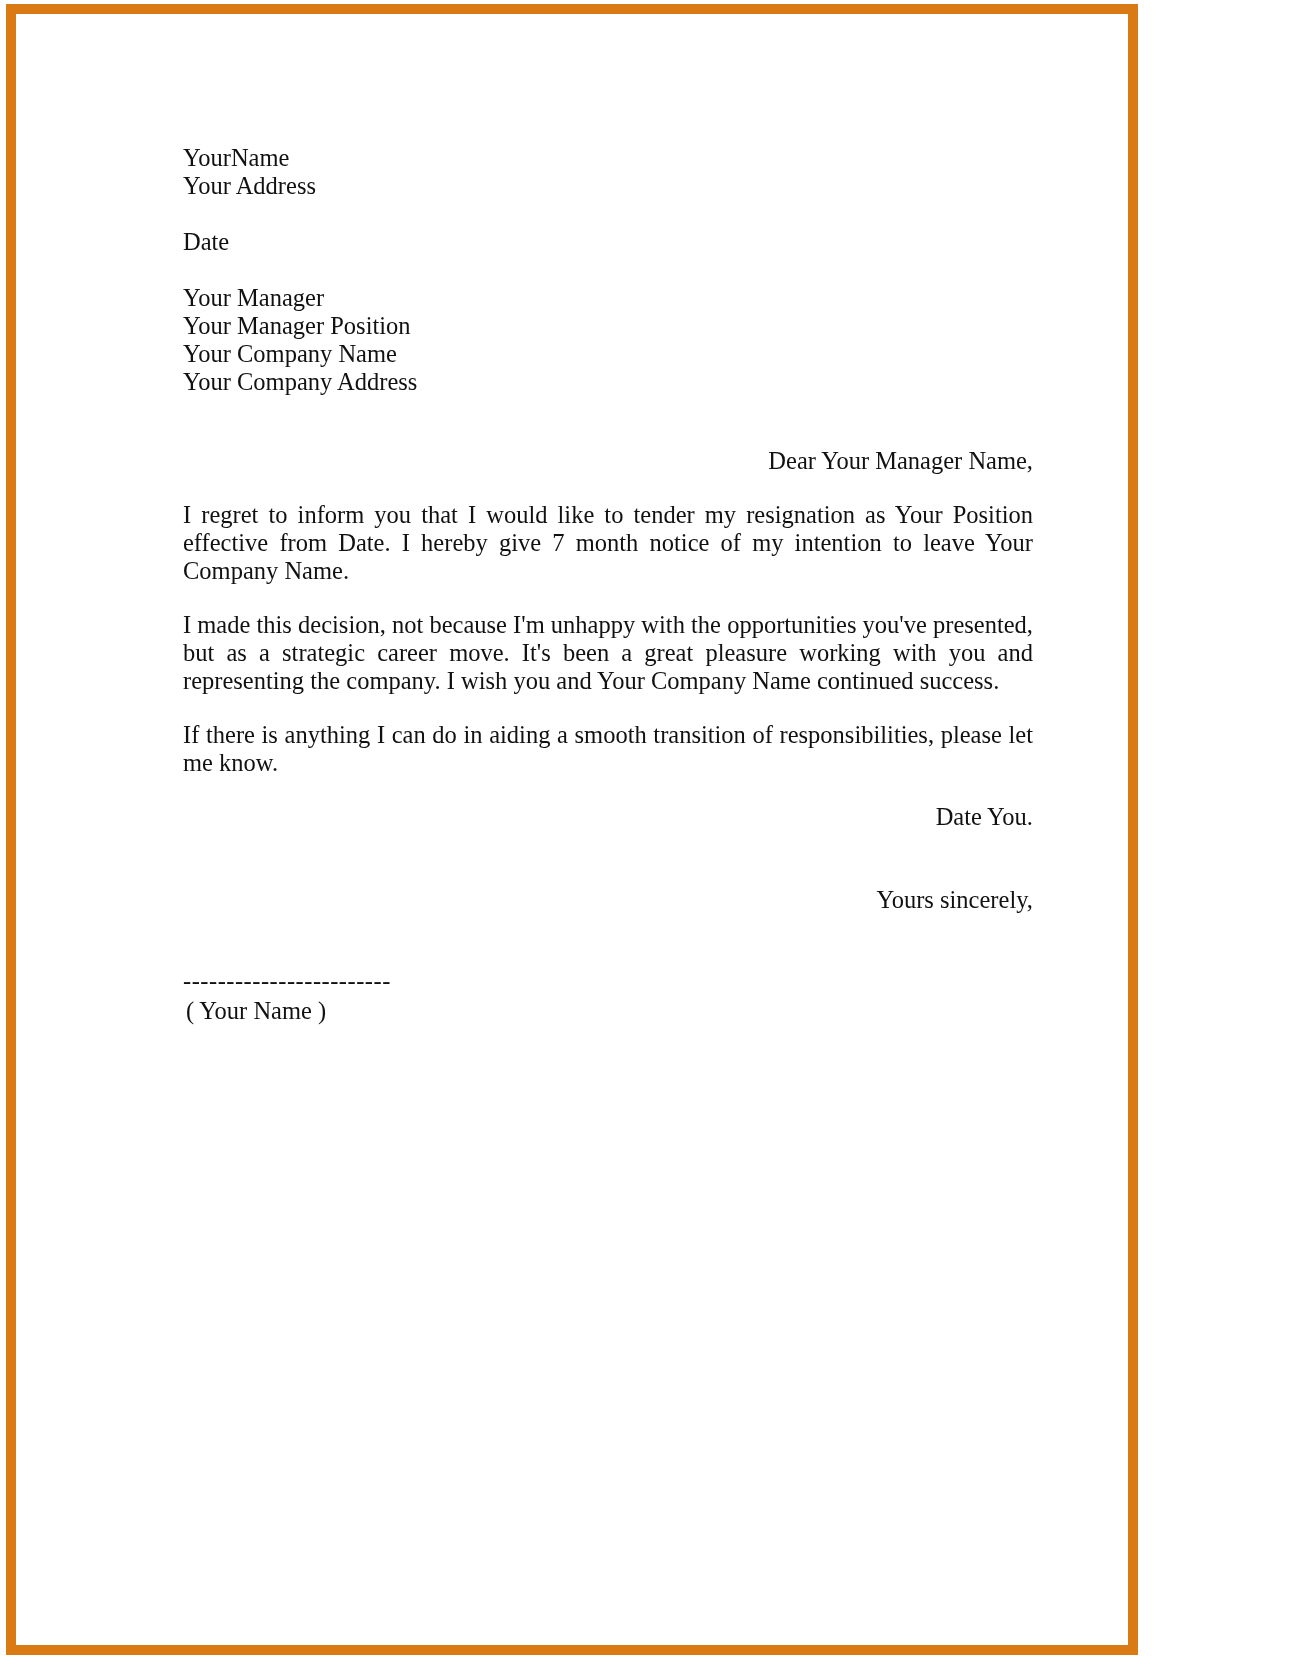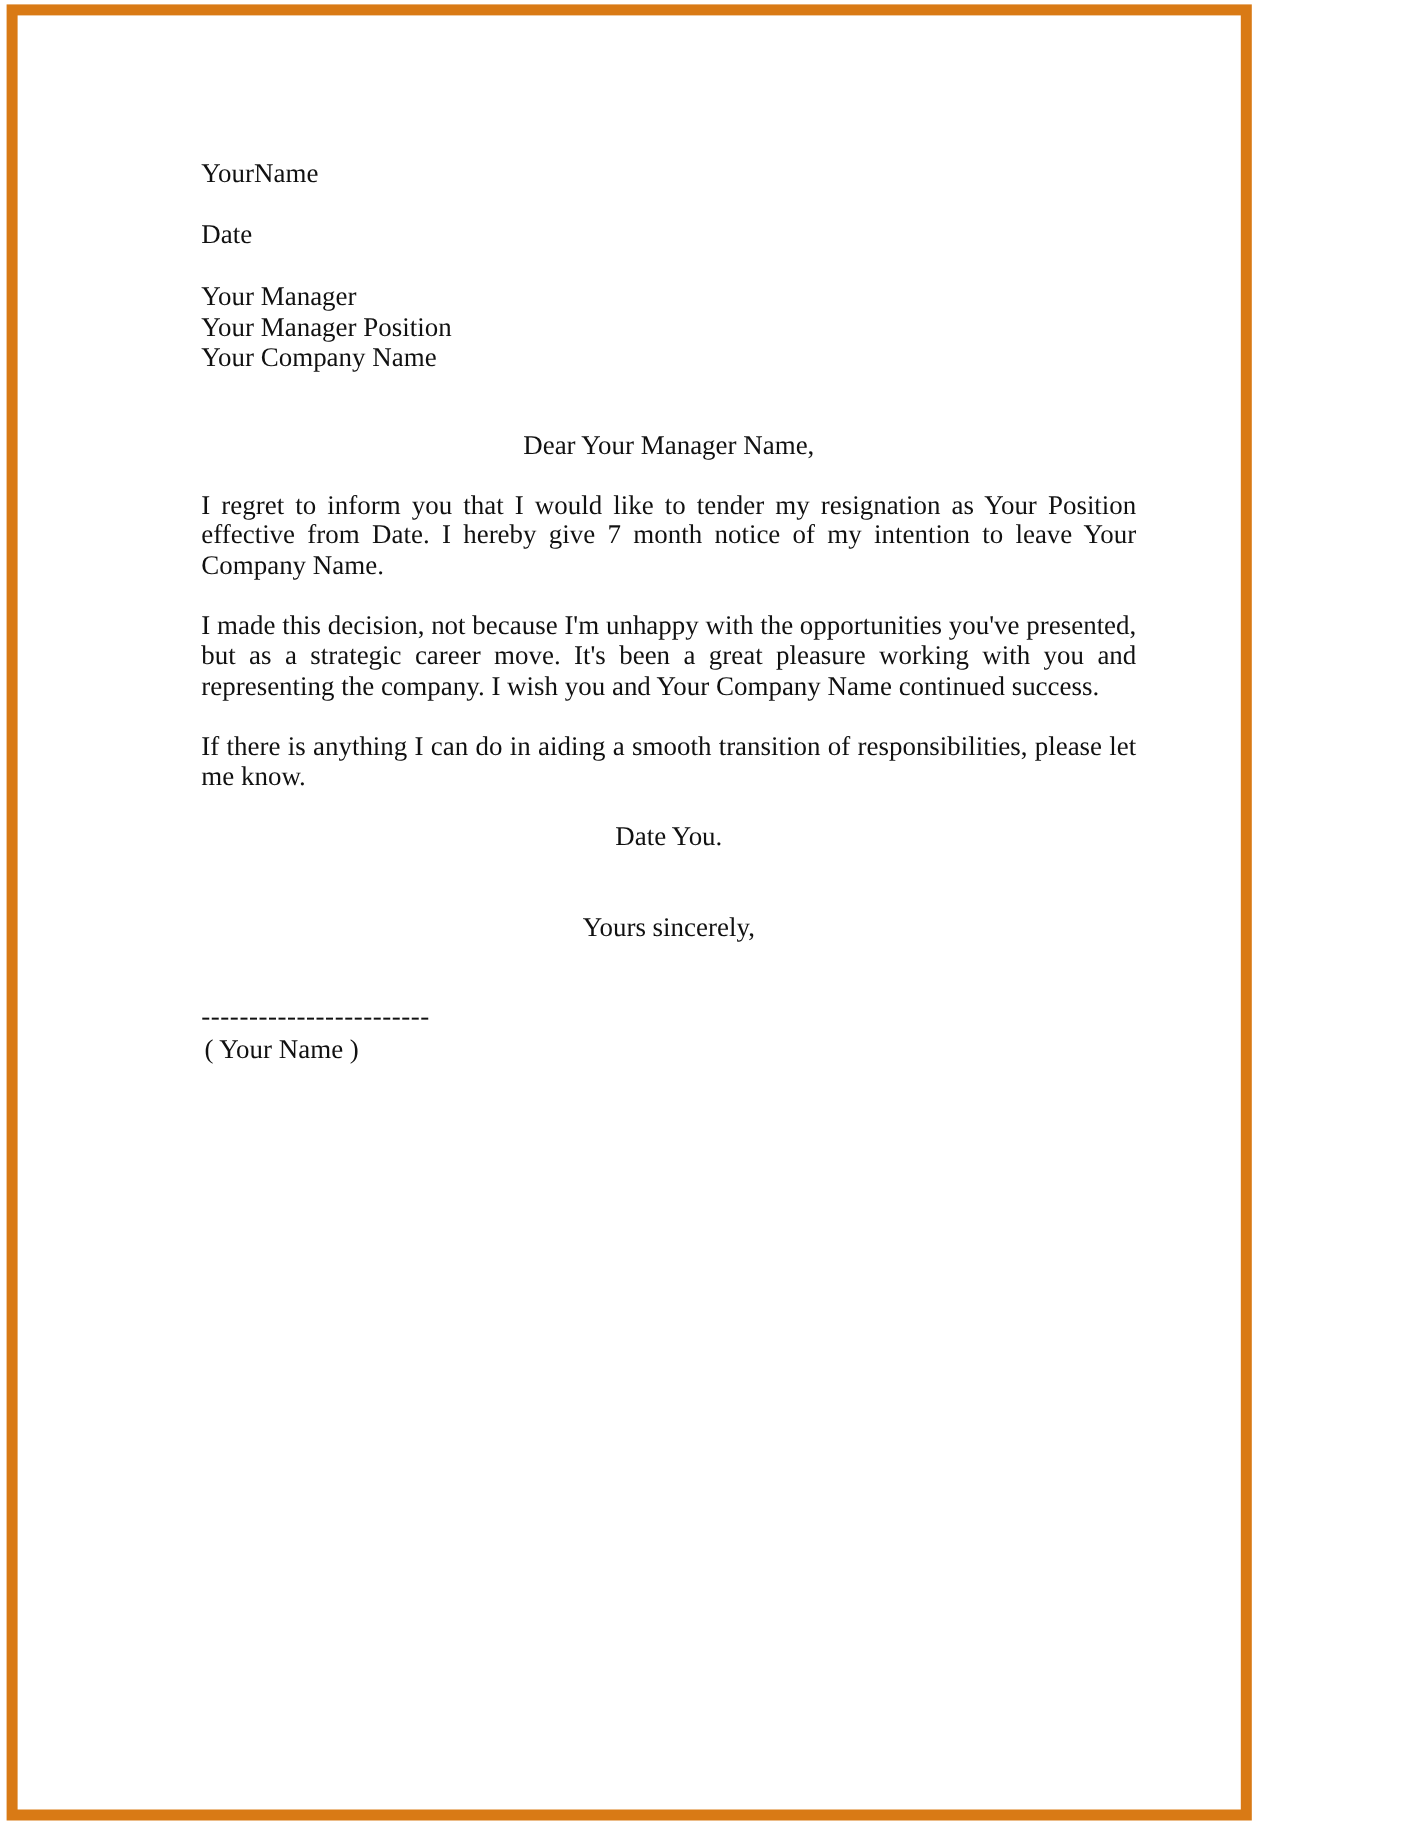--- a/index.html
+++ b/index.html
@@ -60,21 +60,21 @@
   .gap-sigline   { height: 4px; }
 
   .para {
     margin: 0;
     text-align: justify;
     text-justify: inter-word;
   }
 
   .plain {
     margin: 0;
-    text-align: center;
+    text-align: right;
   }
 
   .sig-rule {
     margin: 0;
     letter-spacing: 0.5px;
     font-size: 24.5px;
     line-height: 1.0;
     white-space: pre;
   }
 
@@ -88,34 +88,36 @@
 <body>
 
 <div id="page">
 
   <div id="border-frame"></div>
 
   <div id="letter">
 
     <div class="block">
       <span class="line">YourName</span>
+      <span class="line">Your Address</span>
     </div>
 
     <div class="gap-sender"></div>
 
     <div class="block">
       <span class="line">Date</span>
     </div>
 
     <div class="gap-date"></div>
 
     <div class="block">
       <span class="line">Your Manager</span>
       <span class="line">Your Manager Position</span>
       <span class="line">Your Company Name</span>
+      <span class="line">Your Company Address</span>
     </div>
 
     <div class="gap-recipient"></div>
 
     <p class="plain">Dear Your Manager Name,</p>
 
     <div class="gap-salut"></div>
 
     <p class="para">I regret to inform you that I would like to tender my resignation as Your Position effective from Date. I hereby give 7 month notice of my intention to leave Your Company Name.</p>
 

